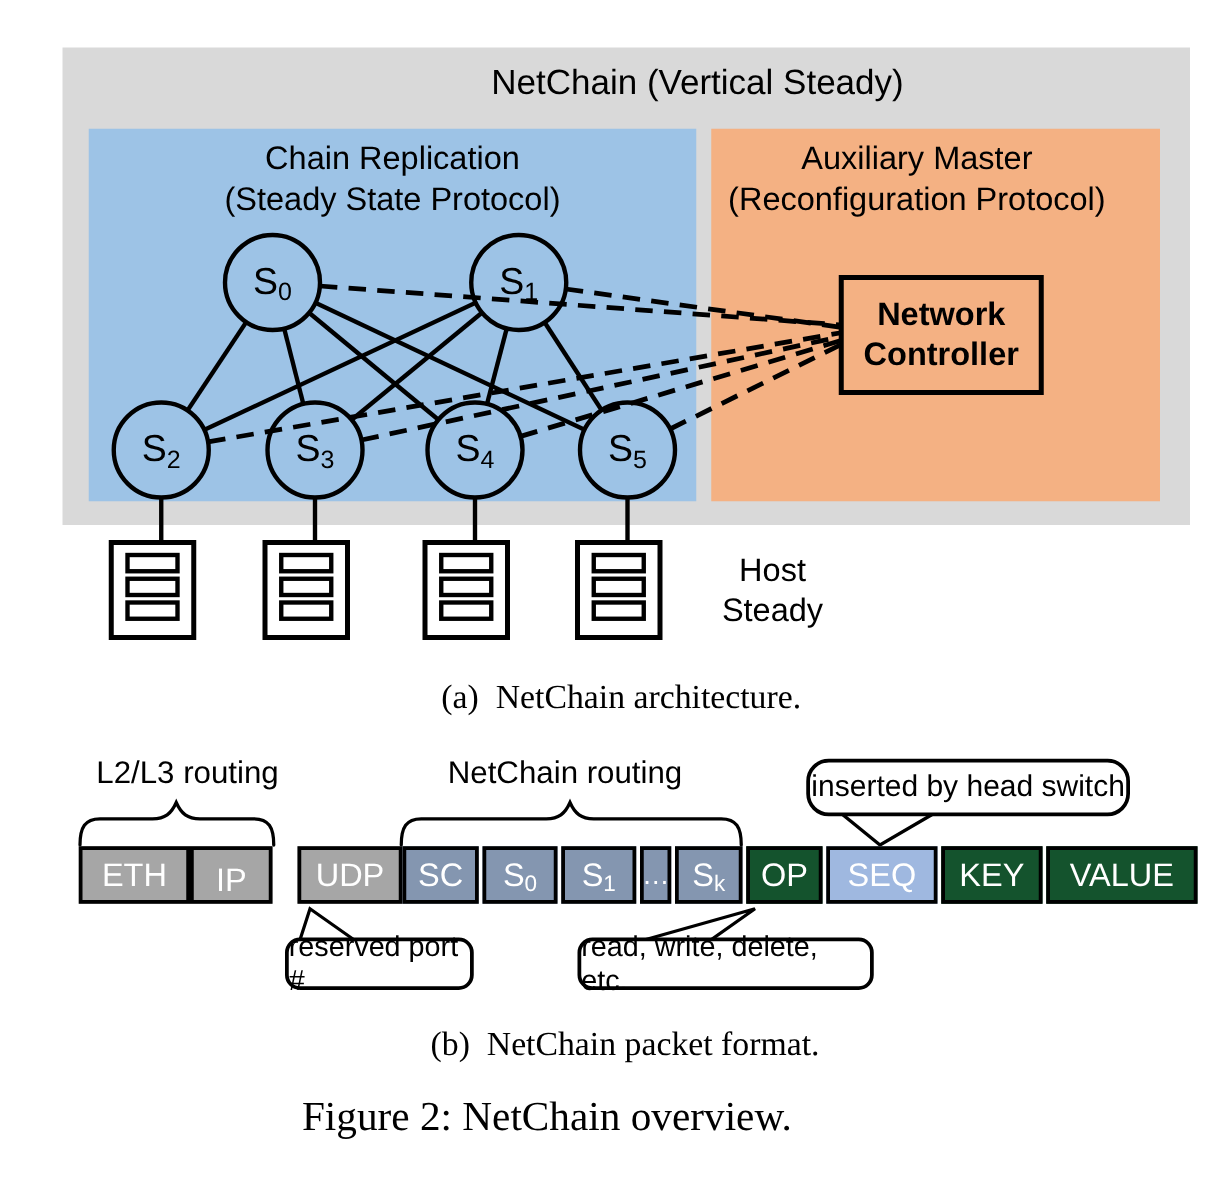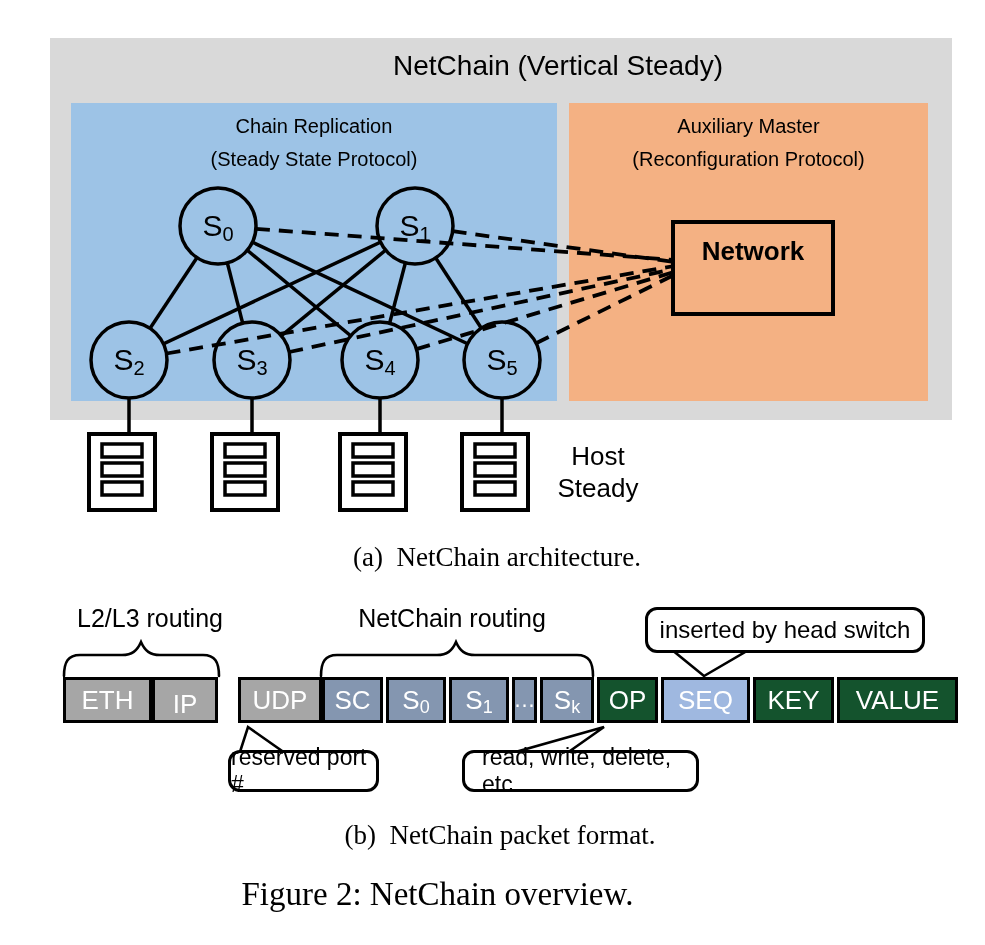--- a/index.html
+++ b/index.html
@@ -1,21 +1,21 @@
 <!DOCTYPE html>
 <html><head>
 <meta charset="utf-8">
 <style>
   html,body { margin:0; padding:0; background:#ffffff; }
   .page { position:relative; width:985px; height:945px; background:#ffffff;
           font-family:"Liberation Sans", sans-serif; color:#000; overflow:hidden; }
   .panel { position:absolute; z-index:1; }
   .svg-layer { position:absolute; left:0; top:0; z-index:2; }
   .txt { position:absolute; z-index:3; text-align:center; }
-  .two-line { line-height:33px; font-size:20px; }
+  .two-line { line-height:33px; font-size:26px; }
   .title { font-size:28px; }
   .node-label { width:90px; height:46px; display:flex; align-items:center; justify-content:center;
                 font-size:30px; z-index:3; position:absolute; }
   .sub { font-size:20px; transform:translateY(8px); }
   .ctrl-label { line-height:32px; font-size:26px;font-weight:bold; }
   .racks-label { line-height:32px; font-size:26px; }
   .serif-caption { font-family:"Liberation Serif", serif; font-size:27px; white-space:pre; z-index:3; position:absolute; text-align:center; }
   .fig-caption { font-family:"Liberation Serif", serif; font-size:33px; white-space:pre; z-index:3; position:absolute; text-align:center; }
   .brace-label { font-size:25px; }
   .pkt-cell { position:absolute; top:677px; height:46px; border:3px solid #000; box-sizing:border-box;
@@ -112,27 +112,28 @@
     </g>
   </svg>
 
   <div class="txt title" style="left:258px; top:50px; width:600px;">NetChain (Vertical Steady)</div>
 
   <div class="txt two-line" style="left:71px; top:110px; width:486px;">
     <div>Chain Replication</div>
     <div>(Steady State Protocol)</div>
   </div>
 
-  <div class="txt two-line" style="left:569px; top:110px; width:359px;">
+  <div class="txt two-line" style="left:554px; top:110px; width:359px;">
     <div>Auxiliary Master</div>
     <div>(Reconfiguration Protocol)</div>
   </div>
 
   <div class="txt ctrl-label" style="left:673px; top:235px; width:160px;">
     <div>Network</div>
+    <div>Controller</div>
   </div>
 
   <div class="node-label" style="left:173px; top:203px;">
     <span>S</span>
       <span class="sub">0</span>
   </div>
   <div class="node-label" style="left:370px; top:203px;">
     <span>S</span>
       <span class="sub">1</span>
   </div>
@@ -146,33 +147,33 @@
   </div>
   <div class="node-label" style="left:335px; top:337px;">
     <span>S</span>
       <span class="sub">4</span>
   </div>
   <div class="node-label" style="left:457px; top:337px;">
     <span>S</span>
       <span class="sub">5</span>
   </div>
 
-  <div class="txt racks-label" style="left:538px; top:440px; width:120px;">
+  <div class="txt racks-label" style="left:558px; top:440px; width:120px;">
     <div>Host</div>
     <div>Steady</div>
   </div>
 
   <div class="serif-caption" style="left:57px; top:542px; width:880px;">(a)  NetChain architecture.</div>
 
   <div class="txt brace-label" style="left:50px; top:604px; width:200px;">L2/L3 routing</div>
   <div class="txt brace-label" style="left:302px; top:604px; width:300px;">NetChain routing</div>
 
-  <div class="callout callout-big" style="left:645px; top:607px; width:280px; height:46px;">inserted by head switch</div>
+  <div class="callout callout-big" style="left:645px; top:607px; width:259px; height:46px;border-radius:18px;">inserted by head switch</div>
   <div class="callout" style="left:228px; top:750px; width:151px; height:42px;">reserved port #</div>
-  <div class="callout" style="left:462px; top:750px; width:237px; height:42px;padding-left:17px;">read, write, delete, etc.</div>
+  <div class="callout" style="left:462px; top:750px; width:237px; height:42px;">read, write, delete, etc.</div>
 
   <div class="pkt-cell pkt-gray" style="left:63px;  width:89px;">
     <span>ETH</span>
   </div>
   <div class="pkt-cell pkt-gray" style="left:152px; width:66px;align-items:flex-end;">
     <span>IP</span>
   </div>
   <div class="pkt-cell pkt-gray" style="left:238px; width:84px;">
     <span>UDP</span>
   </div>

